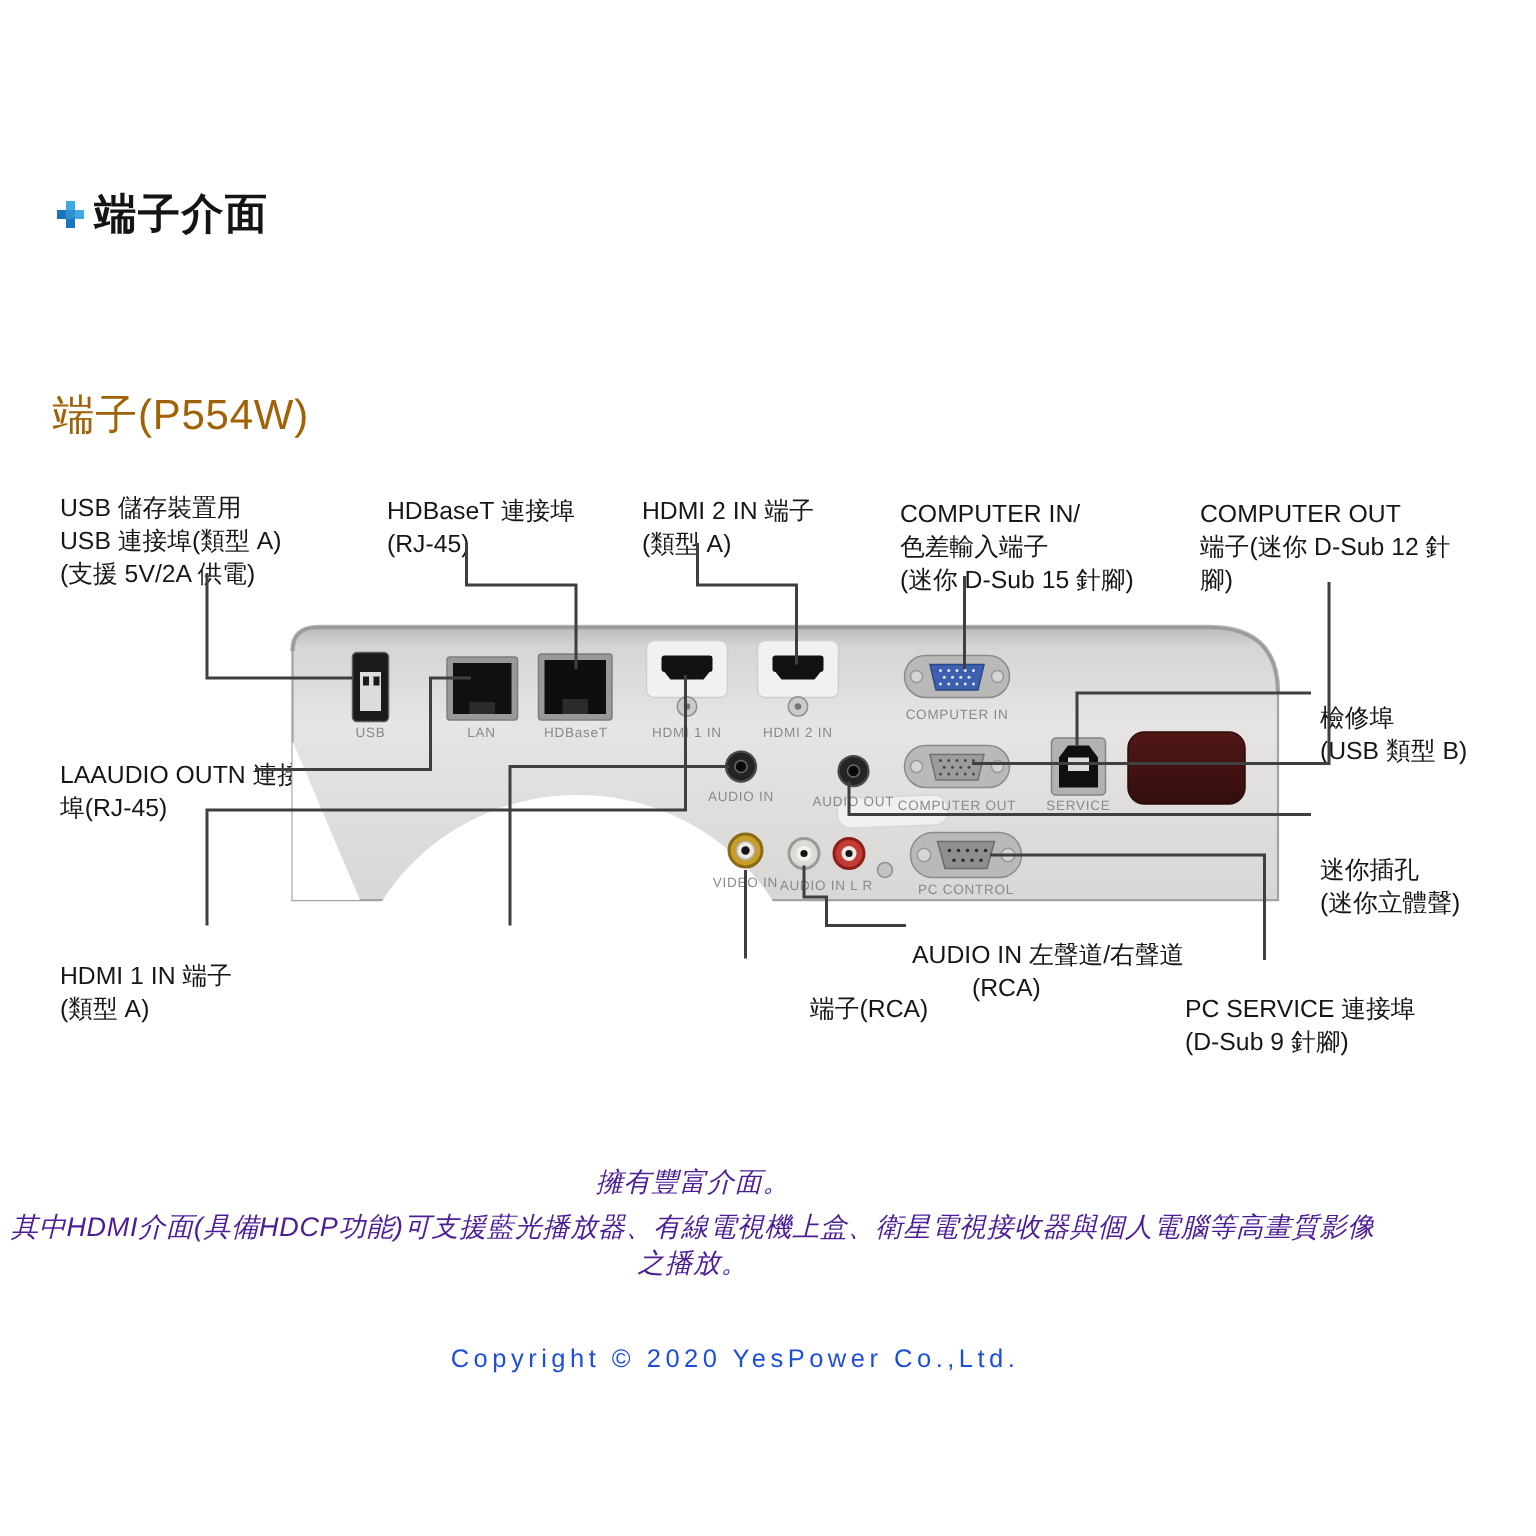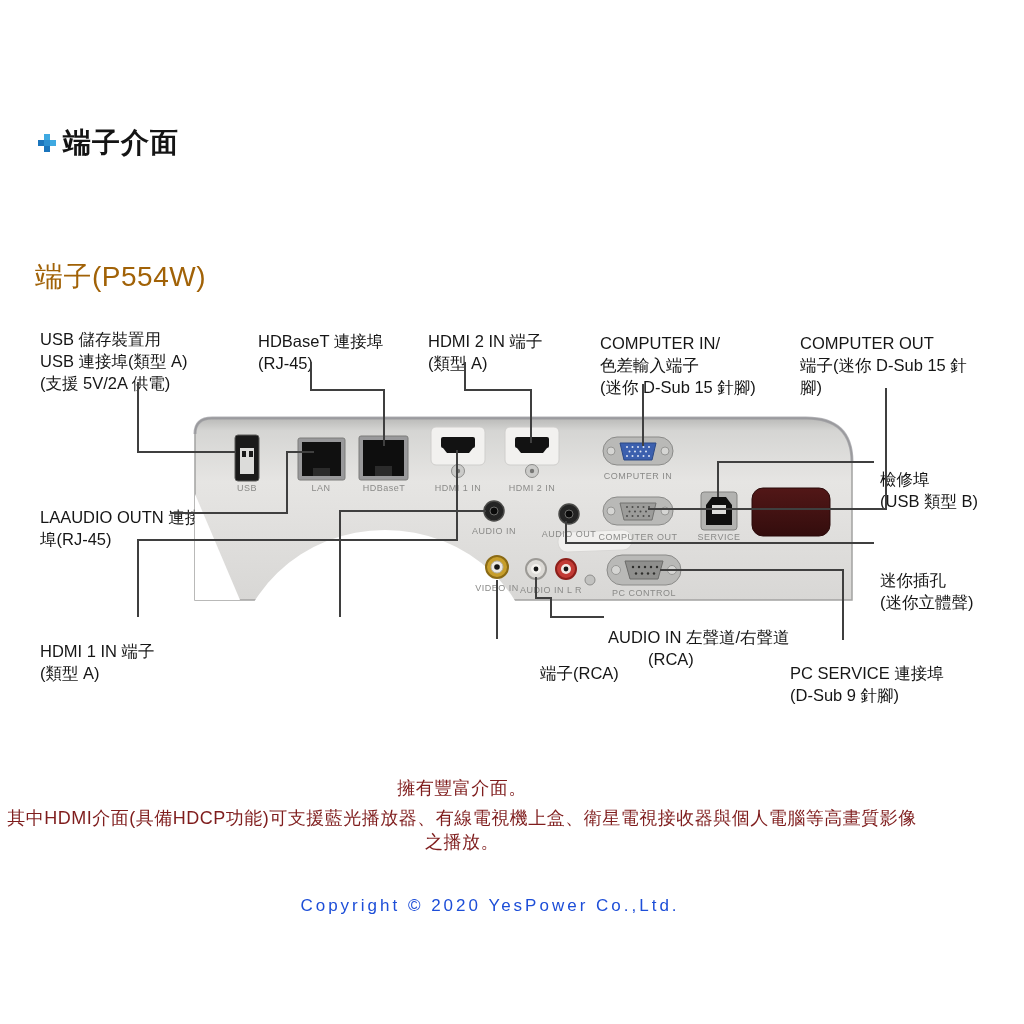--- a/index.html
+++ b/index.html
@@ -12,21 +12,21 @@
   
   .page-header{left:38px;top:124px;display:flex;align-items:center;gap:7px;}
   .page-header .title{font-size:28px;font-weight:bold;color:#141414;letter-spacing:1px;}
   
   .section-title{left:35px;top:258px;font-size:28px;color:#a16207;letter-spacing:.5px;}
   
   .callout{position:absolute;font-size:16.5px;line-height:22px;color:#161616;white-space:nowrap;margin-top:20px;}
   .callout span{display:block;}
   .callout .indent{margin-left:40px;}
   
-  .footer-line{left:0;width:924px;text-align:center;font-size:18px;color:#7f1d1d;letter-spacing:.5px;}
+  .footer-line{left:0;width:924px;text-align:center;font-size:18px;color:#4c1d95;letter-spacing:.5px;font-style:italic;}
   .copyright{left:0;top:896px;width:980px;text-align:center;font-size:17px;color:#1d4ed8;letter-spacing:3px;}
   svg text{font-family:"Liberation Sans","DejaVu Sans",sans-serif;}
   .portlbl{font-size:9px;fill:#8a8a88;letter-spacing:.5px;text-anchor:middle;}
 </style>
 </head>
 <body>
 
 <div class="abs page-header">
   <span style="display:inline-block;line-height:0;">
     <svg width="18" height="18" viewBox="0 0 18 18">
@@ -55,21 +55,21 @@
   <span>HDMI 2 IN 端子</span>
   <span>(類型 A)</span>
 </div>
 <div class="callout" style="left:600px;top:312px">
   <span>COMPUTER IN/</span>
   <span>色差輸入端子</span>
   <span>(迷你 D-Sub 15 針腳)</span>
 </div>
 <div class="callout" style="left:800px;top:312px">
   <span>COMPUTER OUT</span>
-  <span>端子(迷你 D-Sub 15 針</span>
+  <span>端子(迷你 D-Sub 12 針</span>
   <span>腳)</span>
 </div>
 <div class="callout" style="left:40px;top:486px">
   <span>LAAUDIO OUTN 連接</span>
   <span>埠(RJ-45)</span>
 </div>
 <div class="callout" style="left:880px;top:448px">
   <span>檢修埠</span>
   <span>(USB 類型 B)</span>
 </div>

